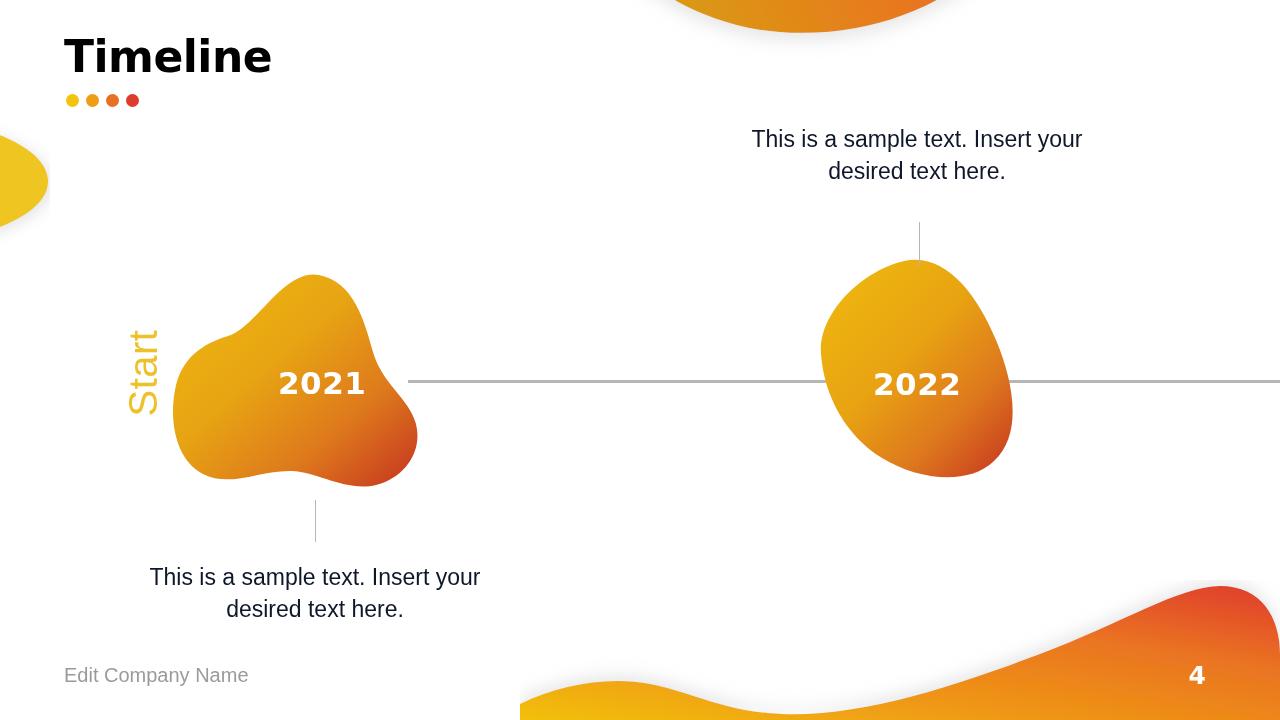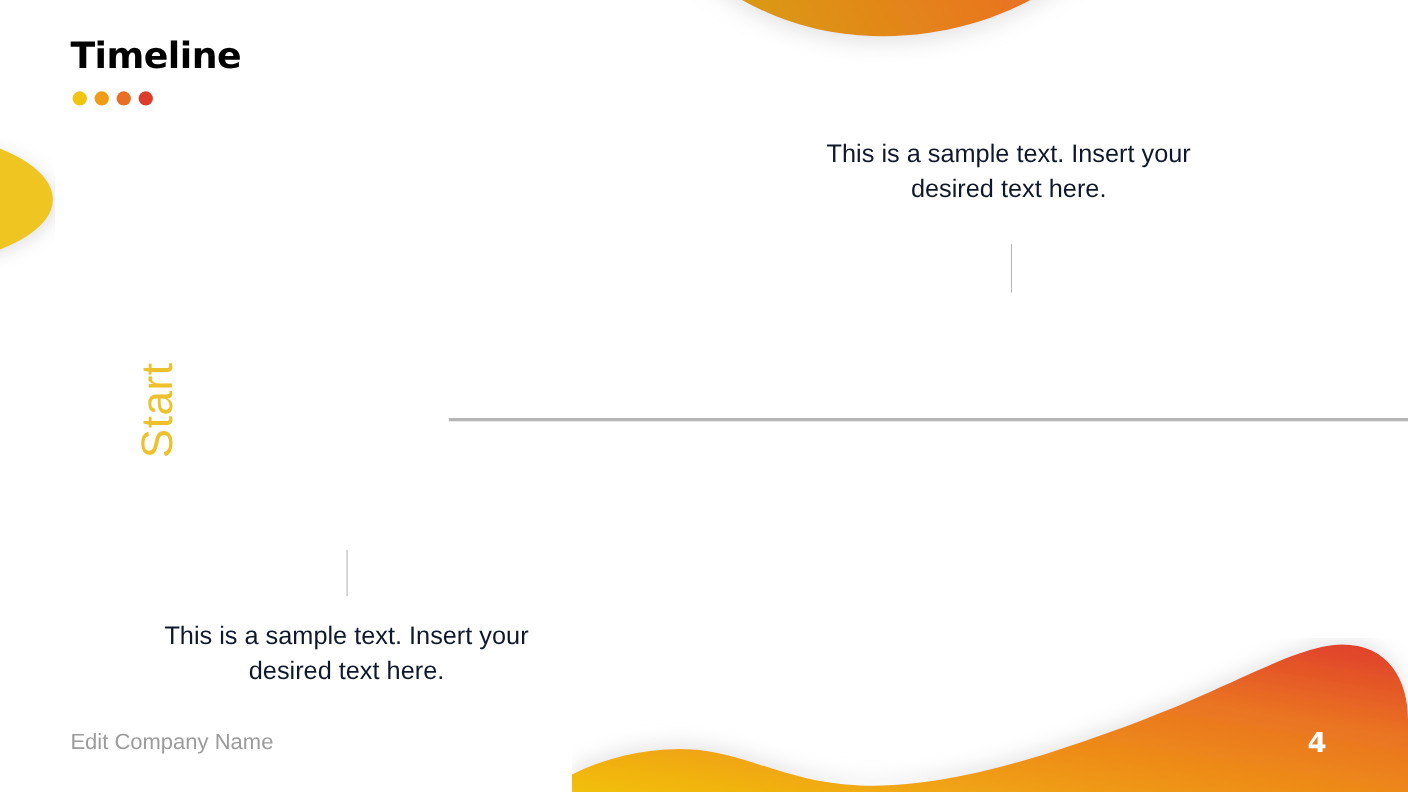--- a/index.html
+++ b/index.html
@@ -42,21 +42,21 @@
     height: 140px;
   }
 
   
   #title-block {
     position: absolute;
     top: 34px;
     left: 64px;
   }
   #page-title {
-    font-size: 33px;
+    font-size: 44px;
     font-weight: 700;
     letter-spacing: -0.5px;
     color: #000000;
     line-height: 1.05;
     margin: 0;
     font-family: "DejaVu Sans", sans-serif;
   }
   #title-dots {
     display: flex;
     gap: 7px;
@@ -216,22 +216,55 @@
       <span class="dot" style="background:#ef9c16"></span>
       <span class="dot" style="background:#e96f24"></span>
       <span class="dot" style="background:#dd3b2b"></span>
     </div>
   </div>
 
   <div id="timeline-axis"></div>
 
   <div id="start-label">Start</div>
 
+  <div class="blob-wrap" id="blob-2021">
+    <svg viewBox="0 0 288 222" xmlns="http://www.w3.org/2000/svg">
+      <defs>
+        <linearGradient id="grad2021" x1="0.05" y1="0.05" x2="0.95" y2="0.95">
+          <stop offset="0%" stop-color="#eeb70f"></stop>
+          <stop offset="40%" stop-color="#e7a413"></stop>
+          <stop offset="72%" stop-color="#de7a1c"></stop>
+          <stop offset="100%" stop-color="#c93f20"></stop>
+        </linearGradient>
+      </defs>
+      <path fill="url(#grad2021)" d="M 151 3 C 186 10 196 48 205 80 C 214 112 241 126 248 152
+               C 255 180 236 206 208 213 C 178 220 150 200 124 199
+               C 92 198 62 216 35 202 C 8 188 1 150 7 118
+               C 13 86 34 72 60 64 C 88 56 116 -4 151 3 Z"></path>
+    </svg>
+    <span class="blob-year" id="year-2021">2021</span>
+  </div>
   <div class="connector" id="connector-2021"></div>
   <div class="desc" id="desc-2021">This is a sample text. Insert your desired text here.</div>
 
+  <div class="blob-wrap" id="blob-2022">
+    <svg viewBox="0 0 200 222" xmlns="http://www.w3.org/2000/svg">
+      <defs>
+        <linearGradient id="grad2022" x1="0.1" y1="0.05" x2="0.92" y2="0.95">
+          <stop offset="0%" stop-color="#eeb70f"></stop>
+          <stop offset="42%" stop-color="#e8a312"></stop>
+          <stop offset="74%" stop-color="#de791d"></stop>
+          <stop offset="100%" stop-color="#cb4320"></stop>
+        </linearGradient>
+      </defs>
+      <path fill="url(#grad2022)" d="M 86 3 C 126 -6 158 34 178 82 C 198 130 203 178 176 203
+               C 150 228 100 222 64 200 C 28 178 6 138 3 96
+               C 0 54 46 12 86 3 Z"></path>
+    </svg>
+    <span class="blob-year" id="year-2022">2022</span>
+  </div>
   <div class="connector" id="connector-2022"></div>
   <div class="desc" id="desc-2022">This is a sample text. Insert your desired text here.</div>
 
   <div id="company-name">Edit Company Name</div>
   <div id="page-number">4</div>
 
 </div>
 
 </body></html>

